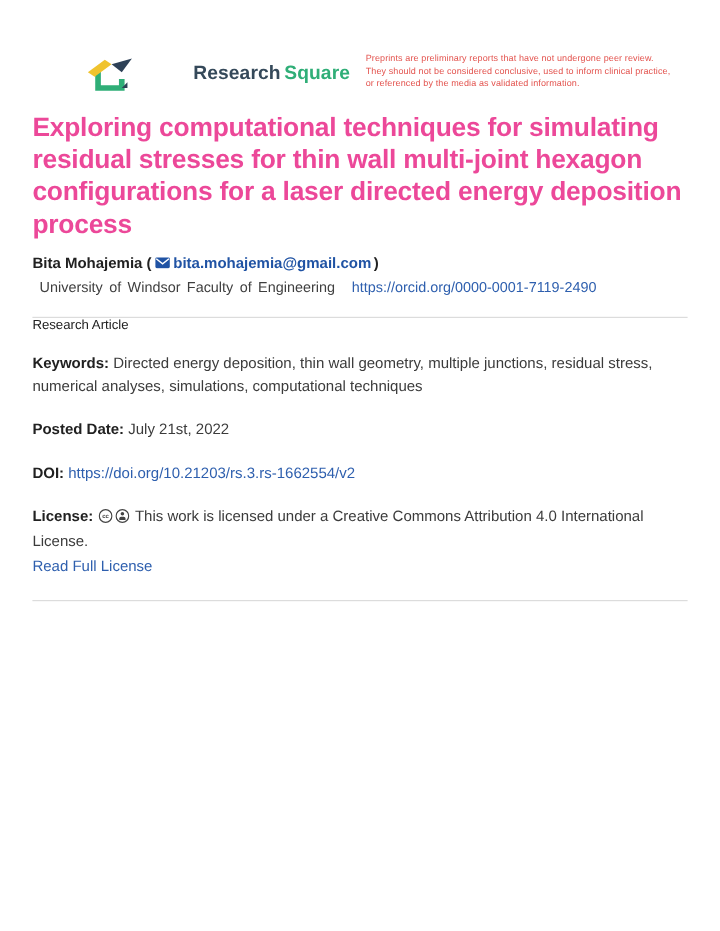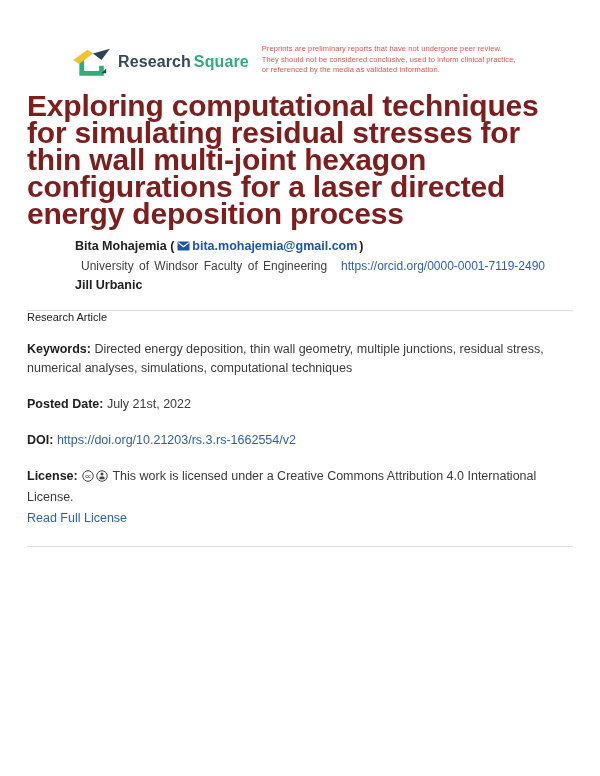--- a/index.html
+++ b/index.html
@@ -22,20 +22,21 @@
     display: flex;
     align-items: flex-start;
     margin-left: 45px;
     height: 38px;
   }
   .brand {
     display: flex;
     align-items: center;
     margin-top: 2px;
     cursor: pointer;
+    gap: 43px;
   }
   .brand-mark { display: inline-block; width: 42px; height: 32px; }
   .brand-text {
     font-size: 16px;
     font-weight: 700;
     letter-spacing: 0.1px;
     margin-left: 4px;
     white-space: nowrap;
   }
   .brand-primary { color: #35495a; }
@@ -48,29 +49,29 @@
     font-size: 7.5px;
     line-height: 10.5px;
     color: #e3534e;
     letter-spacing: 0.1px;
   }
 
   
   h1.title {
     margin-top: 10px;
     width: 552px;
-    font-size: 30px;
+    font-size: 22px;
     line-height: 27px;
     font-weight: 700;
     letter-spacing: -0.2px;
-    color: #7f1d1d;
-  }
-
-  
-  .authors { margin-top: 10px; margin-left: 48px; }
+    color: #ec4899;
+  }
+
+  
+  .authors { margin-top: 10px; }
   .author-line {
     font-size: 12.5px;
     font-weight: 700;
     color: #212121;
     line-height: 19px;
   }
   .paren { font-weight: 700; color: #212121; }
   .email-link {
     color: #2053a4;
     font-weight: 700;
@@ -148,23 +149,20 @@
     <p class="author-line">
       <span>Bita Mohajemia</span>
       <span class="paren">(</span><span class="mail-icon"><svg width="13" height="10" viewBox="0 0 13 10" aria-hidden="true">
             <rect x="0.5" y="0.5" width="12" height="9" rx="1.2" fill="#2053a4"></rect>
             <path d="M1.2 1.6 L6.5 5.8 L11.8 1.6" stroke="#ffffff" stroke-width="1.2" fill="none"></path>
           </svg></span><a href="#" class="email-link">bita.mohajemia@gmail.com</a><span class="paren">)</span>
     </p>
     <p class="affil-line">
       <span>University of Windsor Faculty of Engineering</span><a href="#" class="link">https://orcid.org/0000-0001-7119-2490</a>
     </p>
-    <p class="author-line">
-      <span>Jill Urbanic</span>
-    </p>
   </div>
 
   <hr class="rule">
 
   <p class="article-type">Research Article</p>
 
   <p class="meta-para">
     <strong>Keywords:</strong>
     <span>Directed energy deposition, thin wall geometry, multiple junctions, residual stress, numerical analyses, simulations, computational techniques</span>
   </p>

